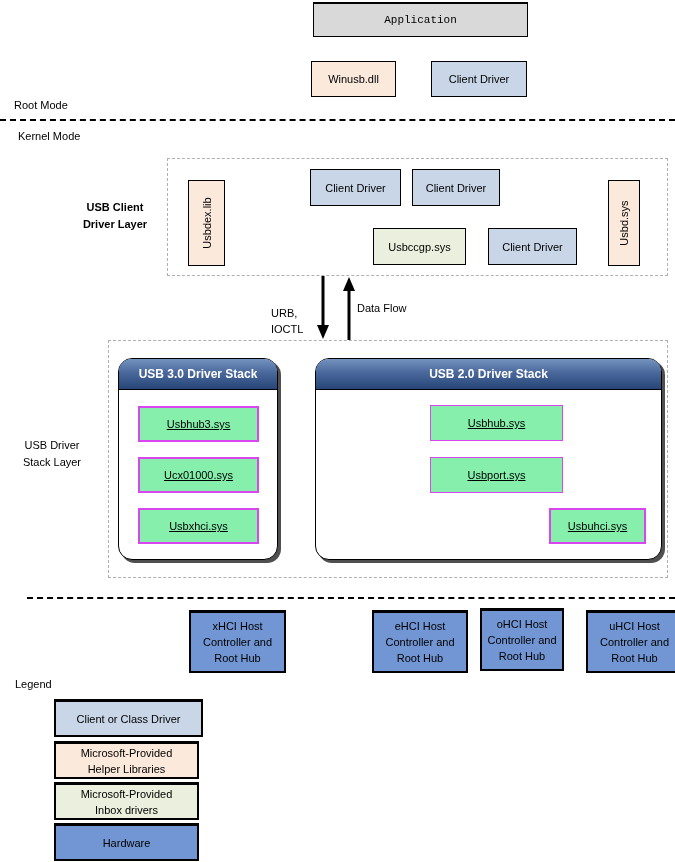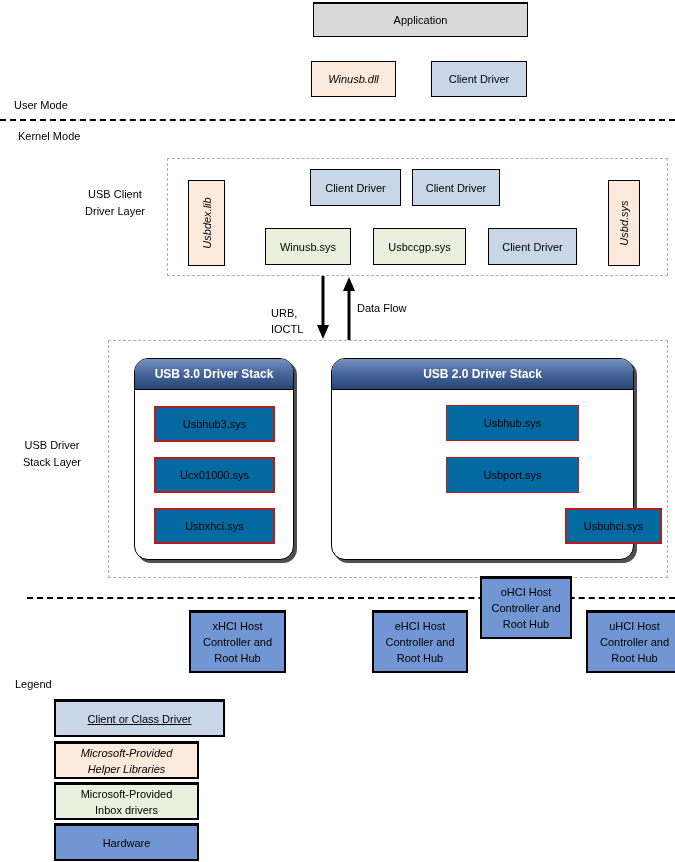--- a/index.html
+++ b/index.html
@@ -9,86 +9,85 @@
     overflow:hidden;
   }
   .box {
     position:absolute; box-sizing:border-box; border:1px solid #000;
     display:flex; align-items:center; justify-content:center; text-align:center;
     font-size:11px; line-height:16px; color:#000;
   }
   .b2 { border-width:2px; }
   .btop { border-top-width:3px;margin-left:40px; }
   .gray  { background:#D9D9D9; }
-  .peach { background:#FBE9DC;font-style:italic; }
+  .peach { background:#FBE9DC; }
   .blue  { background:#C8D6E7; }
   .green { background:#EBF0DE; }
   .hwblue{ background:#7296D3; }
   .lbl { position:absolute; font-size:11px; line-height:17px; white-space:nowrap; }
   .lbl-multi { white-space:normal; text-align:left; }
   .hr-dash { position:absolute; height:0; border-top:2px dashed #000; }
   .layer-dash {
     position:absolute; box-sizing:border-box; border:1px dashed #b0b0b0; background:transparent;
   }
   .vert span {
     position:absolute; left:50%; top:50%;
     transform:translate(-50%,-50%) rotate(-90deg); white-space:nowrap;
   }
   .stack {
     position:absolute; box-sizing:border-box; border:1px solid #000; border-radius:14px;
-    background:#fff; box-shadow:3px 3px 0 #4f4f4f;margin-left:16px;
+    background:#fff; box-shadow:3px 3px 0 #4f4f4f;
   }
   .stack-header {
     height:31px; box-sizing:border-box; border-radius:12px 12px 0 0;
     border-bottom:1px solid #000;
     background:linear-gradient(to bottom,#7493be 0%,#4a689c 45%,#274677 100%);
     color:#fff; font-weight:bold; font-size:12px;
     display:flex; align-items:center; justify-content:center;
   }
   .inner-box {
-    position:absolute; box-sizing:border-box; border:2px solid #b91c1c; background:#0369a1;
-    display:flex; align-items:center; justify-content:center; font-size:11px;
+    position:absolute; box-sizing:border-box; border:2px solid #d946ef; background:#86efac;
+    display:flex; align-items:center; justify-content:center; font-size:11px;text-decoration:underline;
   }
   .inner-box.b1 { border-width:1px; }
   .line { display:block; }
   svg.arrows { position:absolute; }
 </style>
 </head>
 <body>
 
 <div id="canvas">
 
-  <div class="box gray" style="left:313px; top:2px; width:215px; height:35px; border-top-width:2px;">Application</div>
+  <div class="box gray" style="left:313px; top:2px; width:215px; height:35px; border-top-width:2px;font-family:Liberation Mono, monospace;">Application</div>
 
   <div class="box peach" style="left:311px; top:61px; width:85px; height:36px;">Winusb.dll</div>
 
   <div class="box blue" style="left:431px; top:61px; width:96px; height:36px;">Client Driver</div>
 
-  <div class="lbl" style="left:14px; top:97px;">User Mode</div>
+  <div class="lbl" style="left:14px; top:97px;">Root Mode</div>
 
   <div class="hr-dash" style="left:0; top:119px; width:675px;"></div>
 
   <div class="lbl" style="left:18px; top:128px;">Kernel Mode</div>
 
   <div class="layer-dash" style="left:167px; top:158px; width:501px; height:118px;"></div>
 
-  <div class="lbl" style="left:76px; top:186px; width:78px; text-align:center; white-space:normal;">
+  <div class="lbl" style="left:76px; top:199px; width:78px; text-align:center; white-space:normal;font-weight:bold;">
     <span class="line">USB Client</span>
     <span class="line">Driver Layer</span>
   </div>
 
   <div class="box peach vert" style="left:188px; top:180px; width:37px; height:86px;">
     <span>Usbdex.lib</span>
   </div>
 
   <div class="box blue" style="left:310px; top:169px; width:91px; height:37px;">Client Driver</div>
 
   <div class="box blue" style="left:412px; top:169px; width:88px; height:37px;">Client Driver</div>
 
-  <div class="box green" style="left:265px; top:228px; width:86px; height:37px;">Winusb.sys</div>
 
   <div class="box green" style="left:373px; top:228px; width:93px; height:37px;">Usbccgp.sys</div>
 
   <div class="box blue" style="left:488px; top:228px; width:89px; height:37px;">Client Driver</div>
 
   <div class="box peach vert" style="left:608px; top:180px; width:32px; height:86px;">
     <span>Usbd.sys</span>
   </div>
 
   <svg class="arrows" style="left:296px; top:276px;" width="70" height="64" viewBox="0 0 70 64">
@@ -116,21 +115,21 @@
     <span class="line">Stack Layer</span>
   </div>
 
   <div class="stack" style="left:118px; top:358px; width:160px; height:202px;">
     <div class="stack-header">USB 3.0 Driver Stack</div>
     <div class="inner-box" style="left:19px; top:47px; width:121px; height:36px;">Usbhub3.sys</div>
     <div class="inner-box" style="left:19px; top:98px; width:121px; height:36px;">Ucx01000.sys</div>
     <div class="inner-box" style="left:19px; top:149px; width:121px; height:36px;">Usbxhci.sys</div>
   </div>
 
-  <div class="stack" style="left:315px; top:358px; width:303px; height:202px;">
+  <div class="stack" style="left:315px; top:358px; width:347px; height:202px;">
     <div class="stack-header">USB 2.0 Driver Stack</div>
     <div class="inner-box b1" style="left:114px; top:98px; width:133px; height:36px;">Usbport.sys</div>
     <div class="inner-box b1" style="left:114px; top:46px; width:133px; height:36px;">Usbhub.sys</div>
     <div class="inner-box" style="left:233px; top:149px; width:97px; height:36px;">Usbuhci.sys</div>
   </div>
 
   <div class="hr-dash" style="left:27px; top:597px; width:648px;"></div>
 
   <div class="box hwblue b2 btop" style="left:149px; top:610px; width:97px; height:63px;">
     <div>
@@ -141,39 +140,39 @@
   </div>
 
   <div class="box hwblue b2 btop" style="left:332px; top:610px; width:96px; height:63px;">
     <div>
       <span class="line">eHCI Host</span>
       <span class="line">Controller and</span>
       <span class="line">Root Hub</span>
     </div>
   </div>
 
-  <div class="box hwblue b2 btop" style="left:440px; top:576px; width:92px; height:63px;">
+  <div class="box hwblue b2 btop" style="left:440px; top:608px; width:84px; height:63px;">
     <div>
       <span class="line">oHCI Host</span>
       <span class="line">Controller and</span>
       <span class="line">Root Hub</span>
     </div>
   </div>
 
   <div class="box hwblue b2 btop" style="left:546px; top:610px; width:97px; height:63px;">
     <div>
       <span class="line">uHCI Host</span>
       <span class="line">Controller and</span>
       <span class="line">Root Hub</span>
     </div>
   </div>
 
   <div class="lbl" style="left:15px; top:676px;">Legend</div>
 
-  <div class="box blue b2 btop" style="left:14px; top:699px; width:171px; height:38px;text-decoration:underline;">
+  <div class="box blue b2 btop" style="left:14px; top:699px; width:149px; height:38px;">
     <span>Client or Class Driver</span>
   </div>
 
   <div class="box peach b2 btop" style="left:14px; top:741px; width:145px; height:38px;">
     <div>
       <span class="line">Microsoft-Provided</span>
       <span class="line">Helper Libraries</span>
     </div>
   </div>
 

